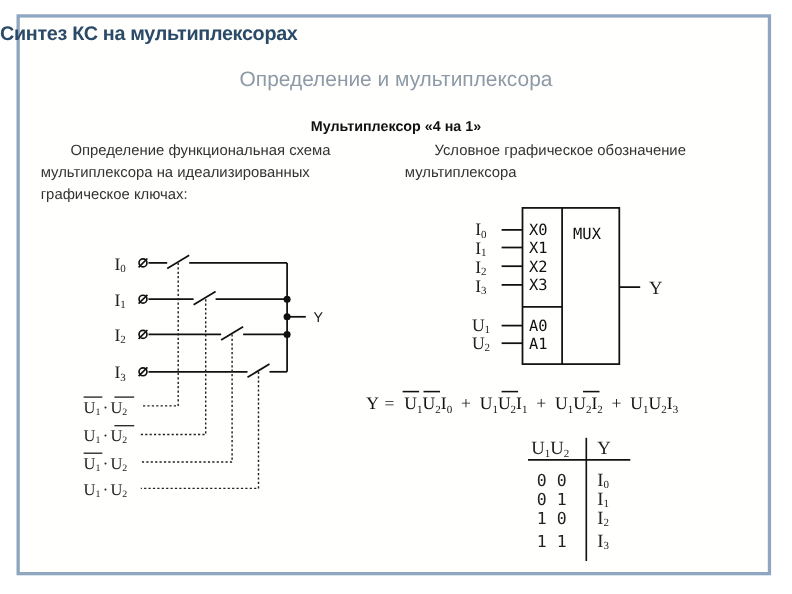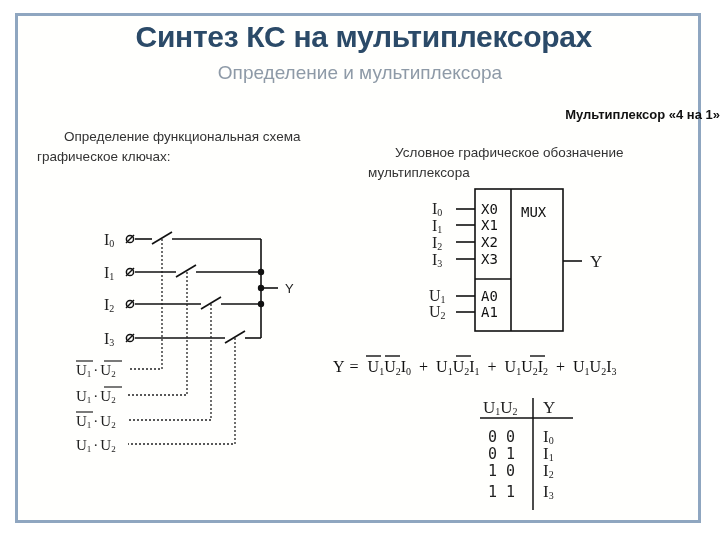--- a/index.html
+++ b/index.html
@@ -1,43 +1,44 @@
 <!DOCTYPE html>
 <html><head>
 <meta charset="utf-8">
 <style>
   html, body { margin:0; padding:0; }
   body { width:720px; height:540px; background:#ffffff; position:relative; overflow:hidden;
          font-family:"Liberation Sans", sans-serif; }
   .frame { position:absolute; left:15px; top:13px; width:686px; height:510px;
            border:3px solid #8fa6c0; box-sizing:border-box; background:#fffffd; }
   .abs { position:absolute; white-space:nowrap; }
-  .title { left:0; width:592px; top:20px; text-align:right; font-size:30px; font-weight:bold; color:#2b4a68; letter-spacing:-0.3px; }
+  .title { left:0; width:592px; top:20px; text-align:left; font-size:18px; font-weight:bold; color:#2b4a68; letter-spacing:-0.3px; }
   .subtitle { left:0; width:720px; top:62px; text-align:center; font-size:19px; color:#8e9aa7; }
-  .heading { left:0; width:720px; top:107px; text-align:right; font-size:13px; font-weight:bold; color:#111; }
+  .heading { left:0; width:720px; top:107px; text-align:center; font-size:13px; font-weight:bold; color:#111; }
   .desc { font-size:13.5px; color:#333; line-height:20px; }
   svg { position:absolute; left:0; top:0; }
   .serif { font-family:"Liberation Serif", serif; }
   .mono { font-family:"DejaVu Sans Mono", monospace; }
 </style>
 </head>
 <body>
 
 <div class="frame"></div>
 
 <div class="abs title">Синтез КС на мультиплексорах</div>
 <div class="abs subtitle">Определение и мультиплексора</div>
 <div class="abs heading">Мультиплексор «4 на 1»</div>
 
 <div class="abs desc" style="left:37px; top:127px;">
   <div style="padding-left:27px;">Определение функциональная схема</div>
+  <div>мультиплексора на идеализированных</div>
   <div>графическое ключах:</div>
 </div>
 
-<div class="abs desc" style="left:368px; top:127px;margin-top:16px;">
+<div class="abs desc" style="left:368px; top:127px;">
   <div style="padding-left:27px;">Условное графическое обозначение</div>
   <div>мультиплексора</div>
 </div>
 
 <svg width="720" height="540">
   <g stroke="#111" stroke-width="1.6" fill="none">
 
     <line x1="135" y1="239" x2="152" y2="239"></line>
     <line x1="152" y1="244" x2="172" y2="232"></line>
     <line x1="172" y1="239" x2="261" y2="239"></line>

